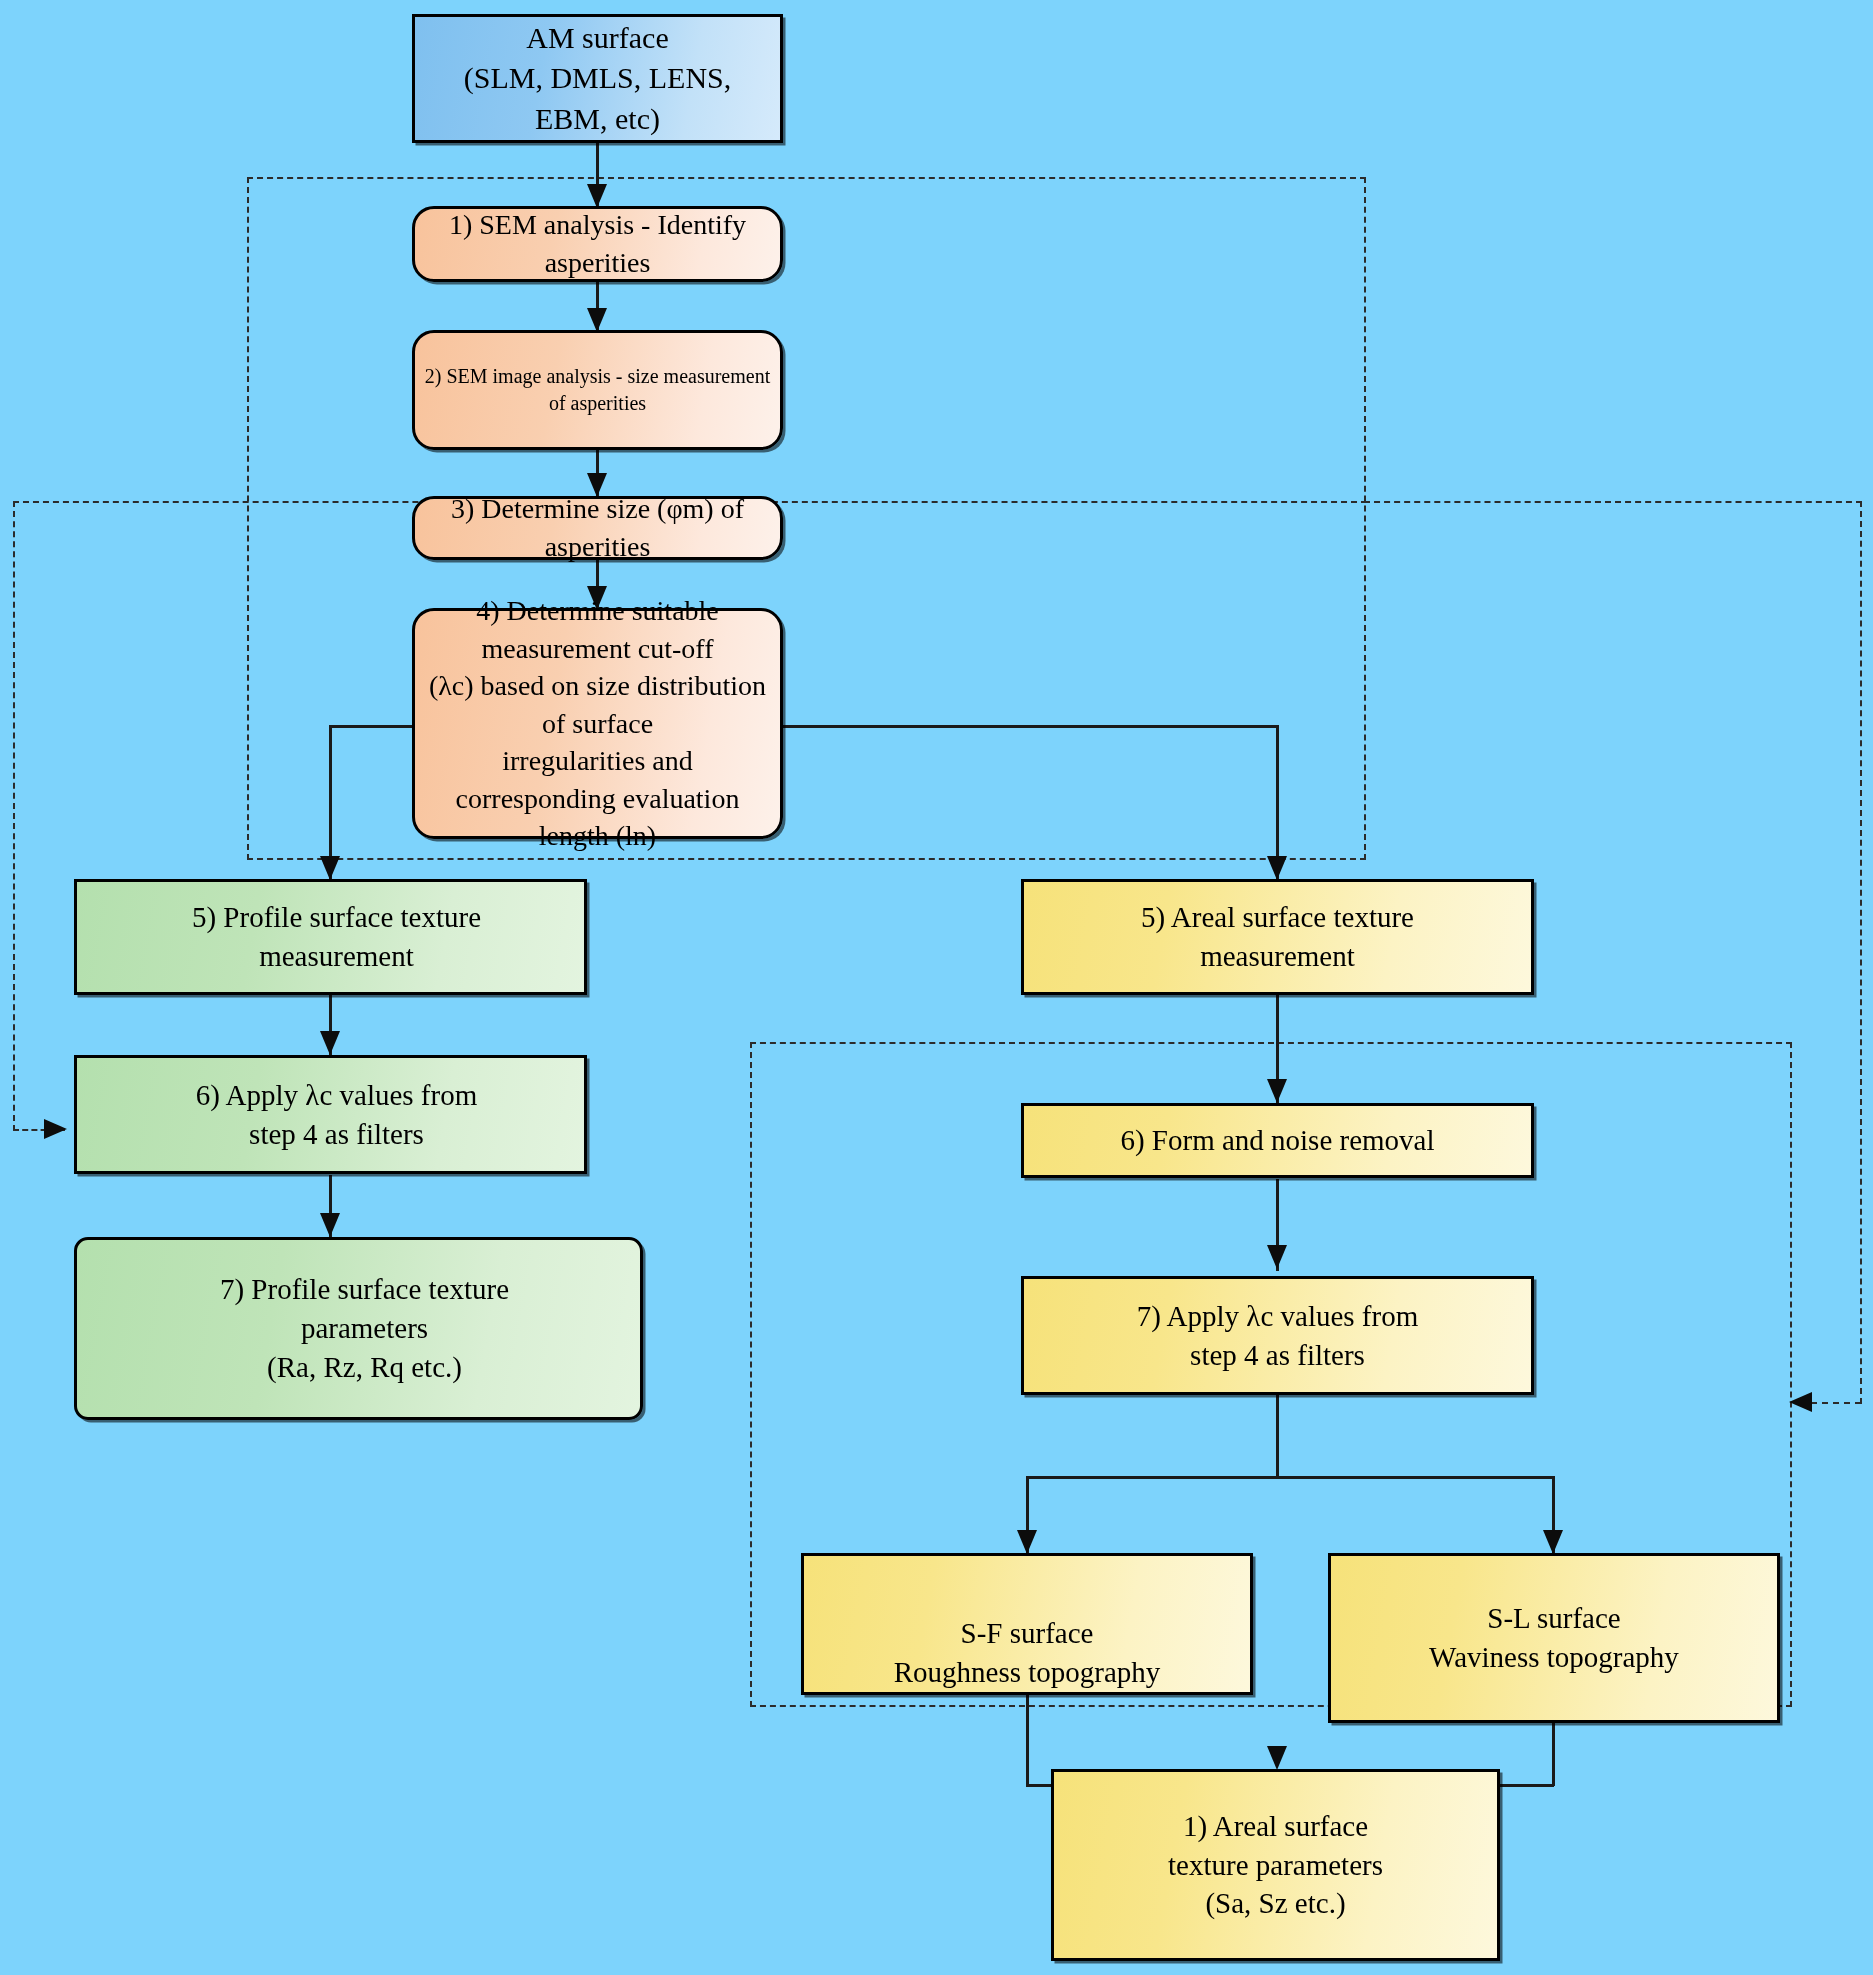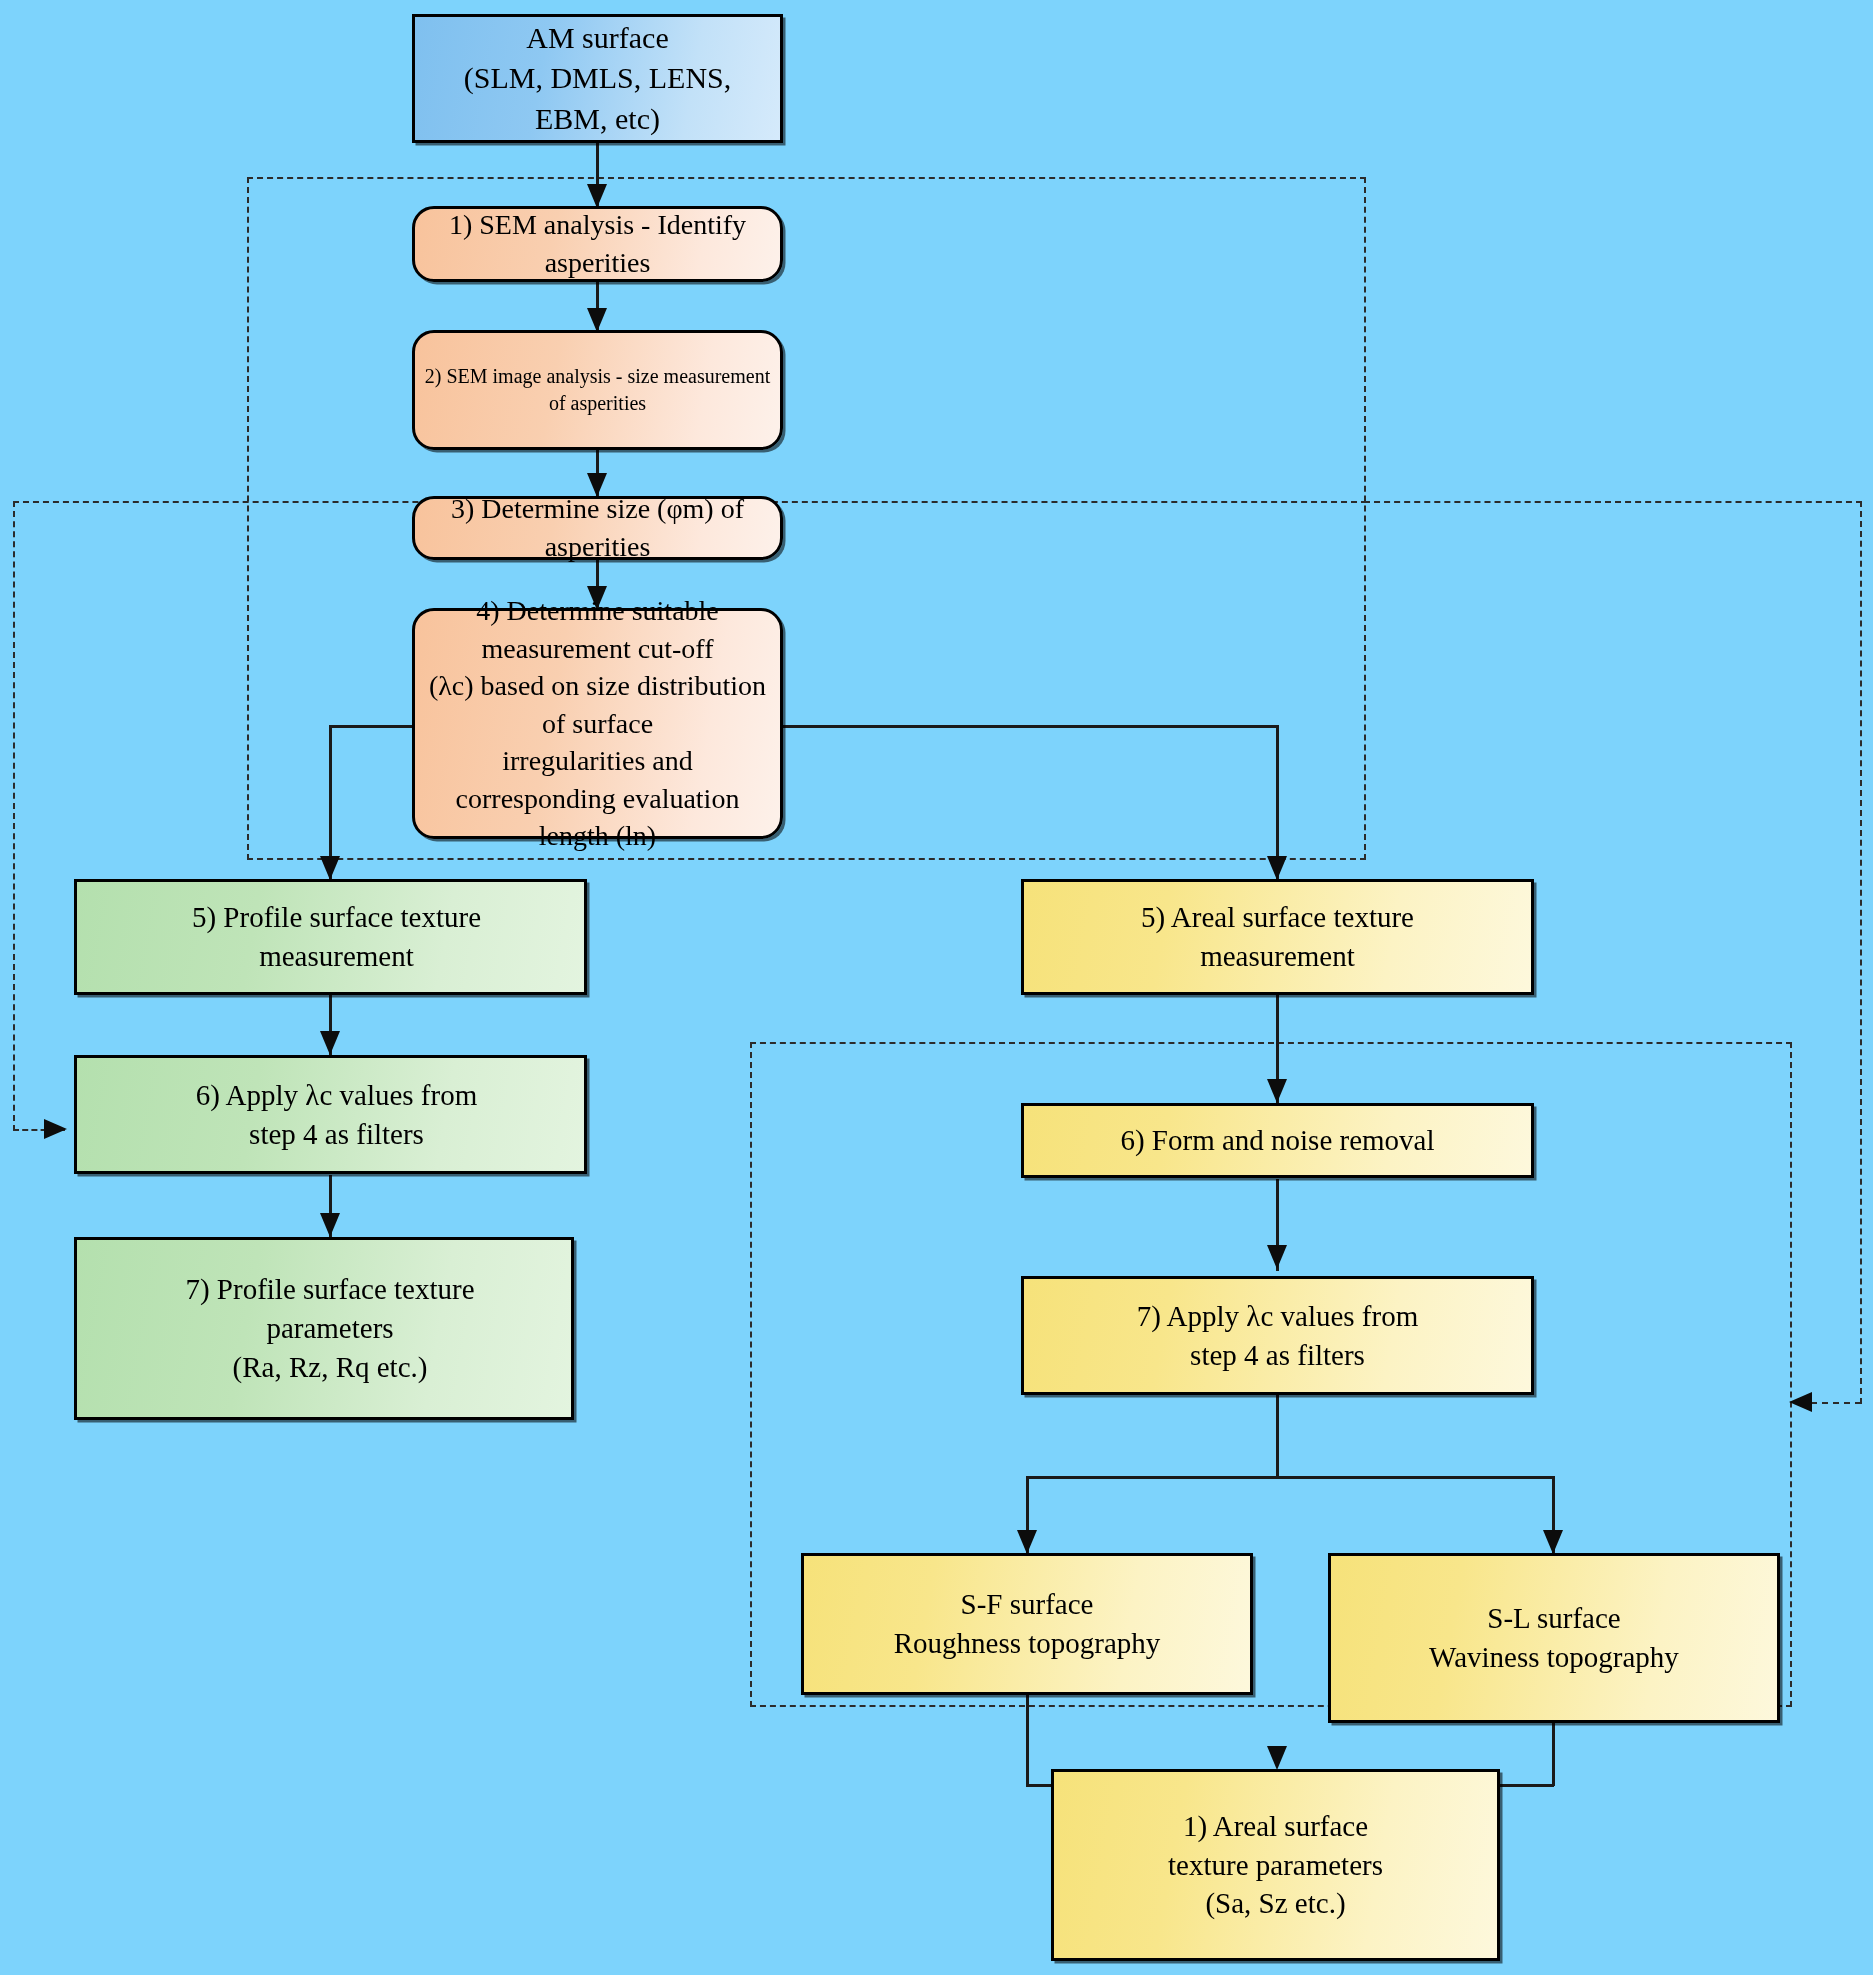--- a/index.html
+++ b/index.html
@@ -114,41 +114,41 @@
   <div class="box green" style="left:74px; top:879px; width:513px; height:116px; font-size:29px;">
     <div class="txt">5) Profile  surface texture
 measurement</div>
   </div>
 
   <div class="box green" style="left:74px; top:1055px; width:513px; height:119px; font-size:29px;">
     <div class="txt">6) Apply λc values from
 step 4 as filters</div>
   </div>
 
-  <div class="box green" style="left:74px; top:1237px; width:500px; height:183px; font-size:29px;">
+  <div class="box green" style="left:74px; top:1237px; width:569px; height:183px; font-size:29px;border-radius:14px;">
     <div class="txt">7) Profile  surface texture
 parameters
 (Ra, Rz, Rq etc.)</div>
   </div>
 
   <div class="box yellow" style="left:1021px; top:879px; width:513px; height:116px; font-size:29px;">
     <div class="txt">5) Areal surface texture
 measurement</div>
   </div>
 
   <div class="box yellow" style="left:1021px; top:1103px; width:513px; height:75px; font-size:29px;">
     <div class="txt">6) Form and noise removal</div>
   </div>
 
   <div class="box yellow" style="left:1021px; top:1276px; width:513px; height:119px; font-size:29px;">
     <div class="txt">7) Apply λc values from
 step 4 as filters</div>
   </div>
 
-  <div class="box yellow" style="left:801px; top:1553px; width:452px; height:142px; font-size:29px;">
+  <div class="box yellow" style="left:801px; top:1553px; width:452px; height:142px; font-size:29px;align-items:flex-end;">
     <div class="txt">S-F surface
 Roughness topography</div>
   </div>
 
   <div class="box yellow" style="left:1328px; top:1553px; width:452px; height:170px; font-size:29px;">
     <div class="txt">S-L surface
 Waviness topography</div>
   </div>
 
   <div class="box yellow" style="left:1051px; top:1769px; width:449px; height:192px; font-size:29px;">

